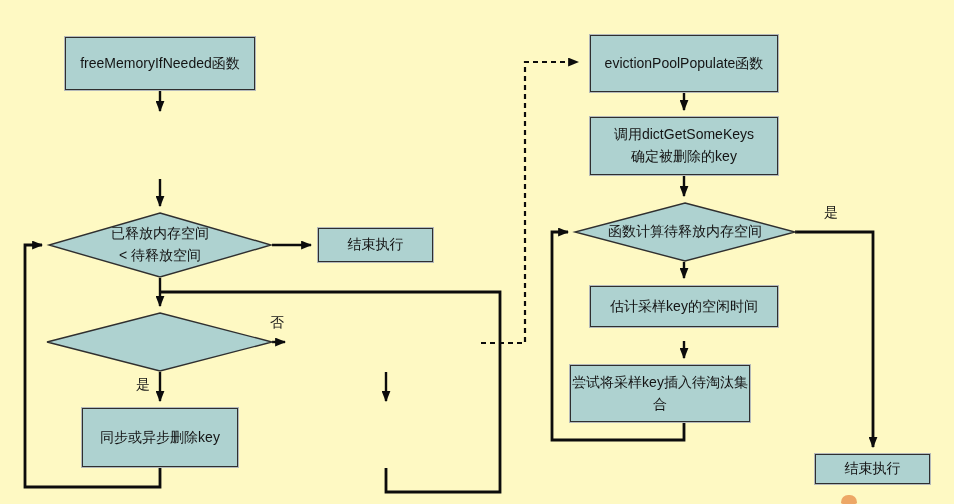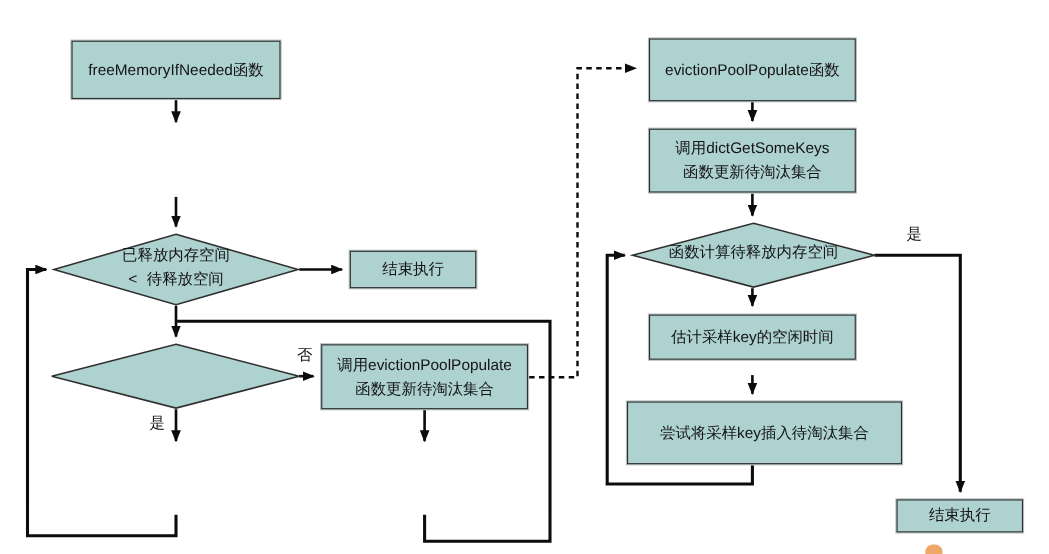--- a/index.html
+++ b/index.html
@@ -3,42 +3,42 @@
 <meta charset="utf-8">
 <style>
   html,body{margin:0;padding:0;}
   body{
     font-family:"Liberation Sans","DejaVu Sans",sans-serif;
     background:#e9ebee;
   }
   .canvas{
     position:relative;
     width:954px;height:504px;
-    background:#ffffff;
+    background:#fef9c3;
     overflow:hidden;
   }
   .wires{position:absolute;left:0;top:0;}
   .wire{fill:none;stroke:#0c0c0c;stroke-width:2.4;}
   .wire.thick{stroke-width:2.8;}
   .wire.dashed{stroke-dasharray:5 4;stroke-width:2.2;}
   .diamond{fill:#aed2d0;stroke:#2f2f2f;stroke-width:1.4;}
   .node{
     position:absolute;
     display:flex;align-items:center;justify-content:center;
     text-align:center;
     white-space:pre-line;
     font-size:14px;line-height:1.55;color:#141414;
     box-sizing:border-box;
   }
   .box{
     background:#aed2d0;
     border:1px solid #2f2f2f;
     box-shadow:0 0 0 1px #b4b9ba;
   }
-  .diamond-label{background:transparent;font-family:Liberation Mono, monospace;}
+  .diamond-label{background:transparent;}
   .edge-label{
     position:absolute;
     font-size:14px;color:#141414;
   }
   .fragment{
     position:absolute;
     left:841px;top:495px;width:16px;height:9px;
     border-radius:8px 8px 2px 2px;
     background:#eda766;
   }
@@ -85,35 +85,34 @@
 
   <div class="node box" style="left:65px;top:37px;width:190px;height:53px">freeMemoryIfNeeded函数</div>
 
 
   <div class="node diamond-label" style="left:70px;top:216px;width:180px;height:58px">已释放内存空间
 &lt; 待释放空间</div>
 
   <div class="node box" style="left:318px;top:228px;width:115px;height:34px">结束执行</div>
 
 
-  <div class="node box" style="left:292px;top:313px;width:188px;height:59px">调用evictionPoolPopulate
-函数更新待淘汰集合</div>
 
 
+  <div class="node box" style="left:82px;top:408px;width:156px;height:59px">同步或异步删除key</div>
 
   <div class="node box" style="left:590px;top:35px;width:188px;height:57px">evictionPoolPopulate函数</div>
 
   <div class="node box" style="left:590px;top:117px;width:188px;height:58px">调用dictGetSomeKeys
-函数更新待淘汰集合</div>
+确定被删除的key</div>
 
   <div class="node diamond-label" style="left:580px;top:218px;width:210px;height:28px">函数计算待释放内存空间</div>
 
   <div class="node box" style="left:590px;top:286px;width:188px;height:41px">估计采样key的空闲时间</div>
 
-  <div class="node box" style="left:570px;top:365px;width:250px;height:57px">尝试将采样key插入待淘汰集合</div>
+  <div class="node box" style="left:570px;top:365px;width:180px;height:57px">尝试将采样key插入待淘汰集合</div>
 
   <div class="node box" style="left:815px;top:454px;width:115px;height:30px">结束执行</div>
 
   <div class="edge-label" style="left:270px;top:314px">否</div>
 
   <div class="edge-label" style="left:136px;top:376px">是</div>
 
   <div class="edge-label" style="left:824px;top:204px">是</div>
 
   <div class="fragment"></div>

